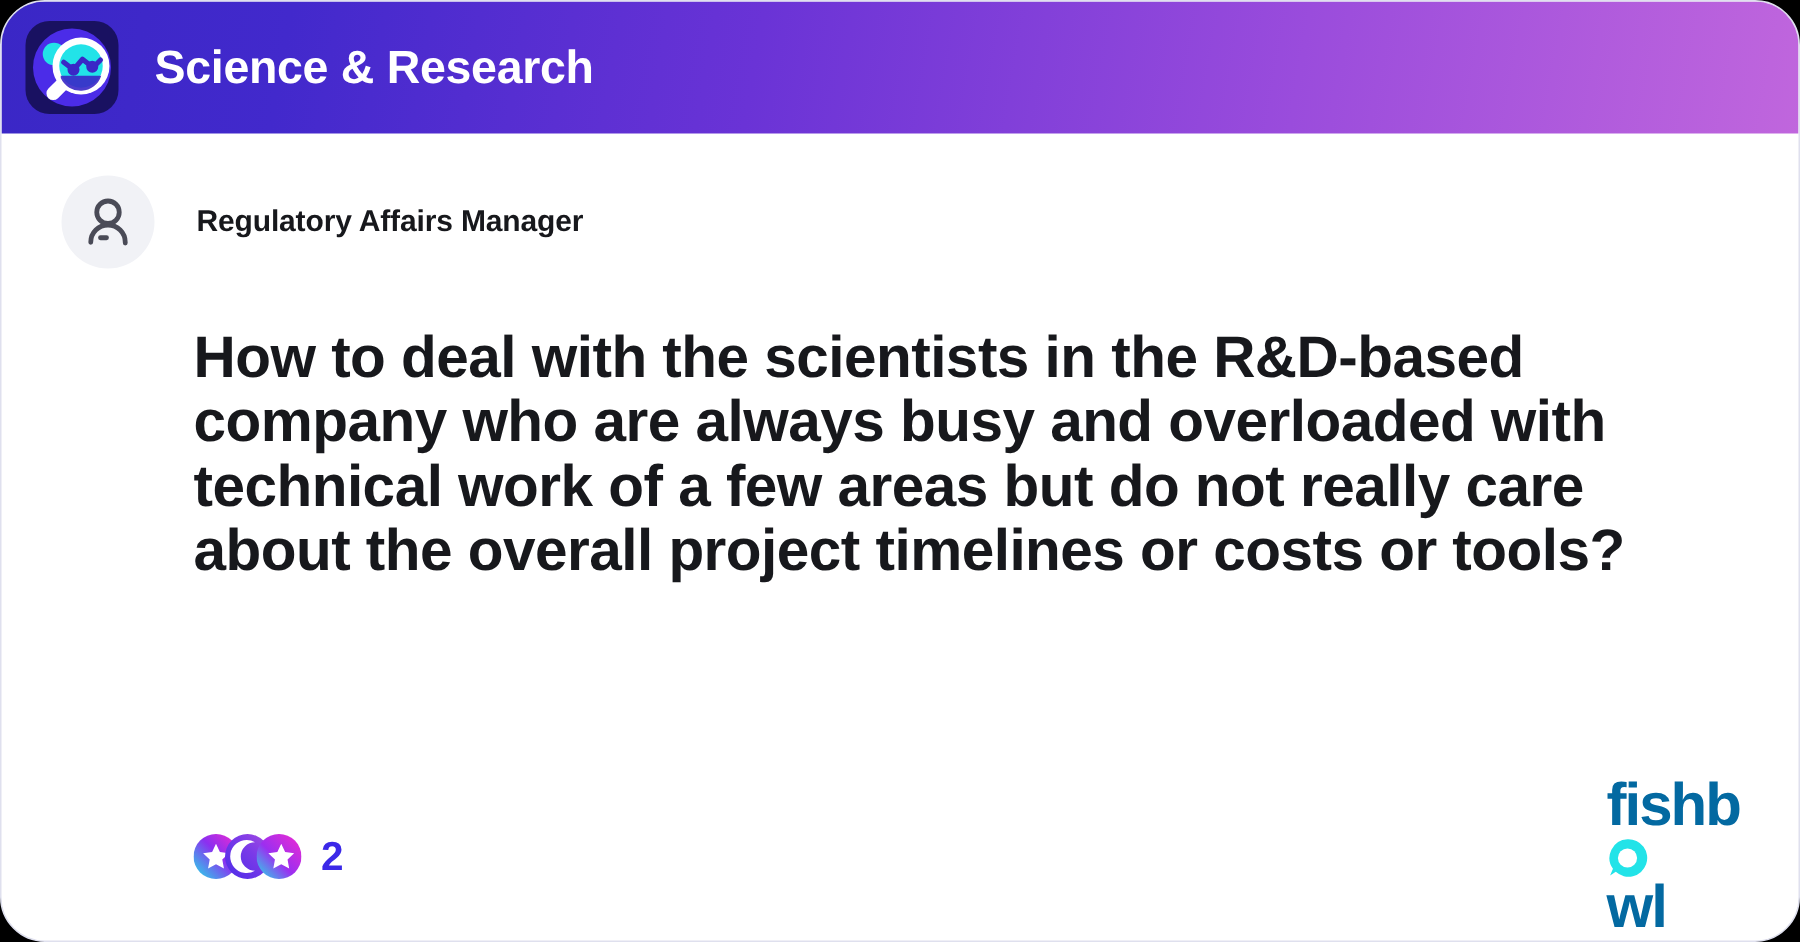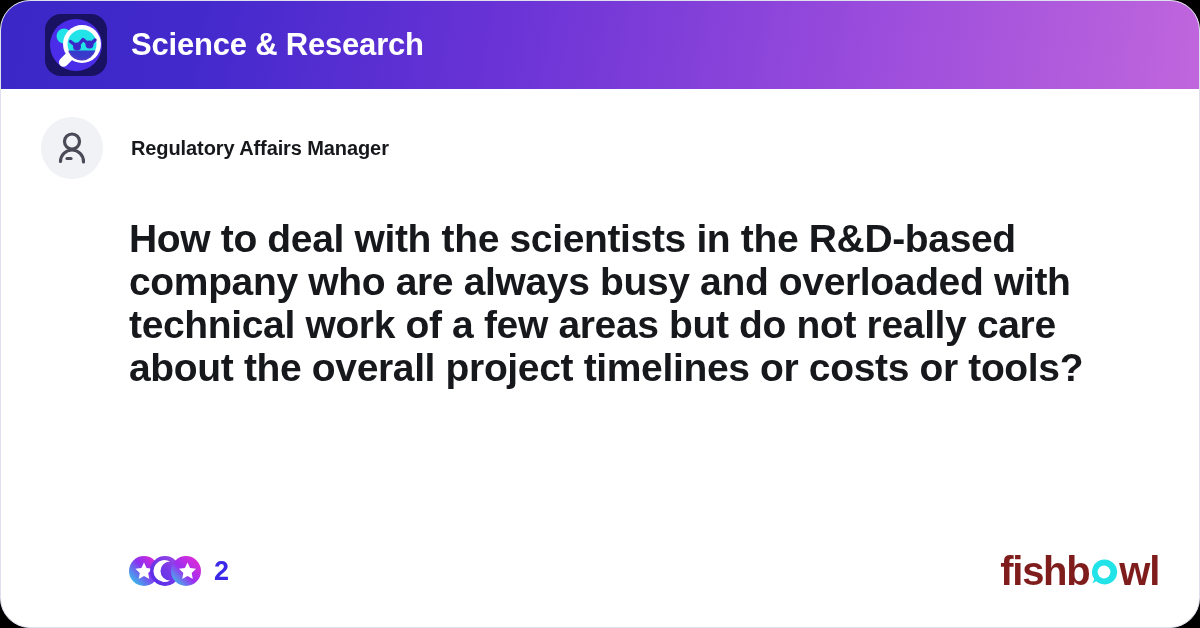--- a/index.html
+++ b/index.html
@@ -29,21 +29,21 @@
   }
 
   
   .bowl-header {
     position: relative;
     height: 88px;
     width: 100%;
     background: linear-gradient(100deg, #3a27c6 0%, #4229cc 16%, #6a33d6 42%, #9a4cdc 72%, #c066dd 100%);
     display: flex;
     align-items: center;
-    padding-left: 44px;
+    padding-left: 16px;
     box-sizing: border-box;
   }
 
   .bowl-logo {
     width: 62px;
     height: 62px;
     border-radius: 16px;
     background: #191161;
     position: relative;
     flex: 0 0 auto;
@@ -152,23 +152,24 @@
     font-weight: bold;
     color: #3b28e8;
     letter-spacing: -0.5px;
   }
 
   .fishbowl-wordmark {
     display: flex;
     align-items: baseline;
     font-size: 40px;
     font-weight: bold;
-    color: #7f1d1d;
+    color: #0369a1;
     letter-spacing: -1.3px;
     line-height: 1;
+    flex-direction: column;
   }
   .fishbowl-wordmark .fb-o {
     display: inline-block;
     width: 28px;
     height: 28px;
     position: relative;
     margin: 0 1px;
     transform: translateY(1px);
   }
   .fishbowl-wordmark .fb-o svg { position: absolute; left: 0; top: 0; }

